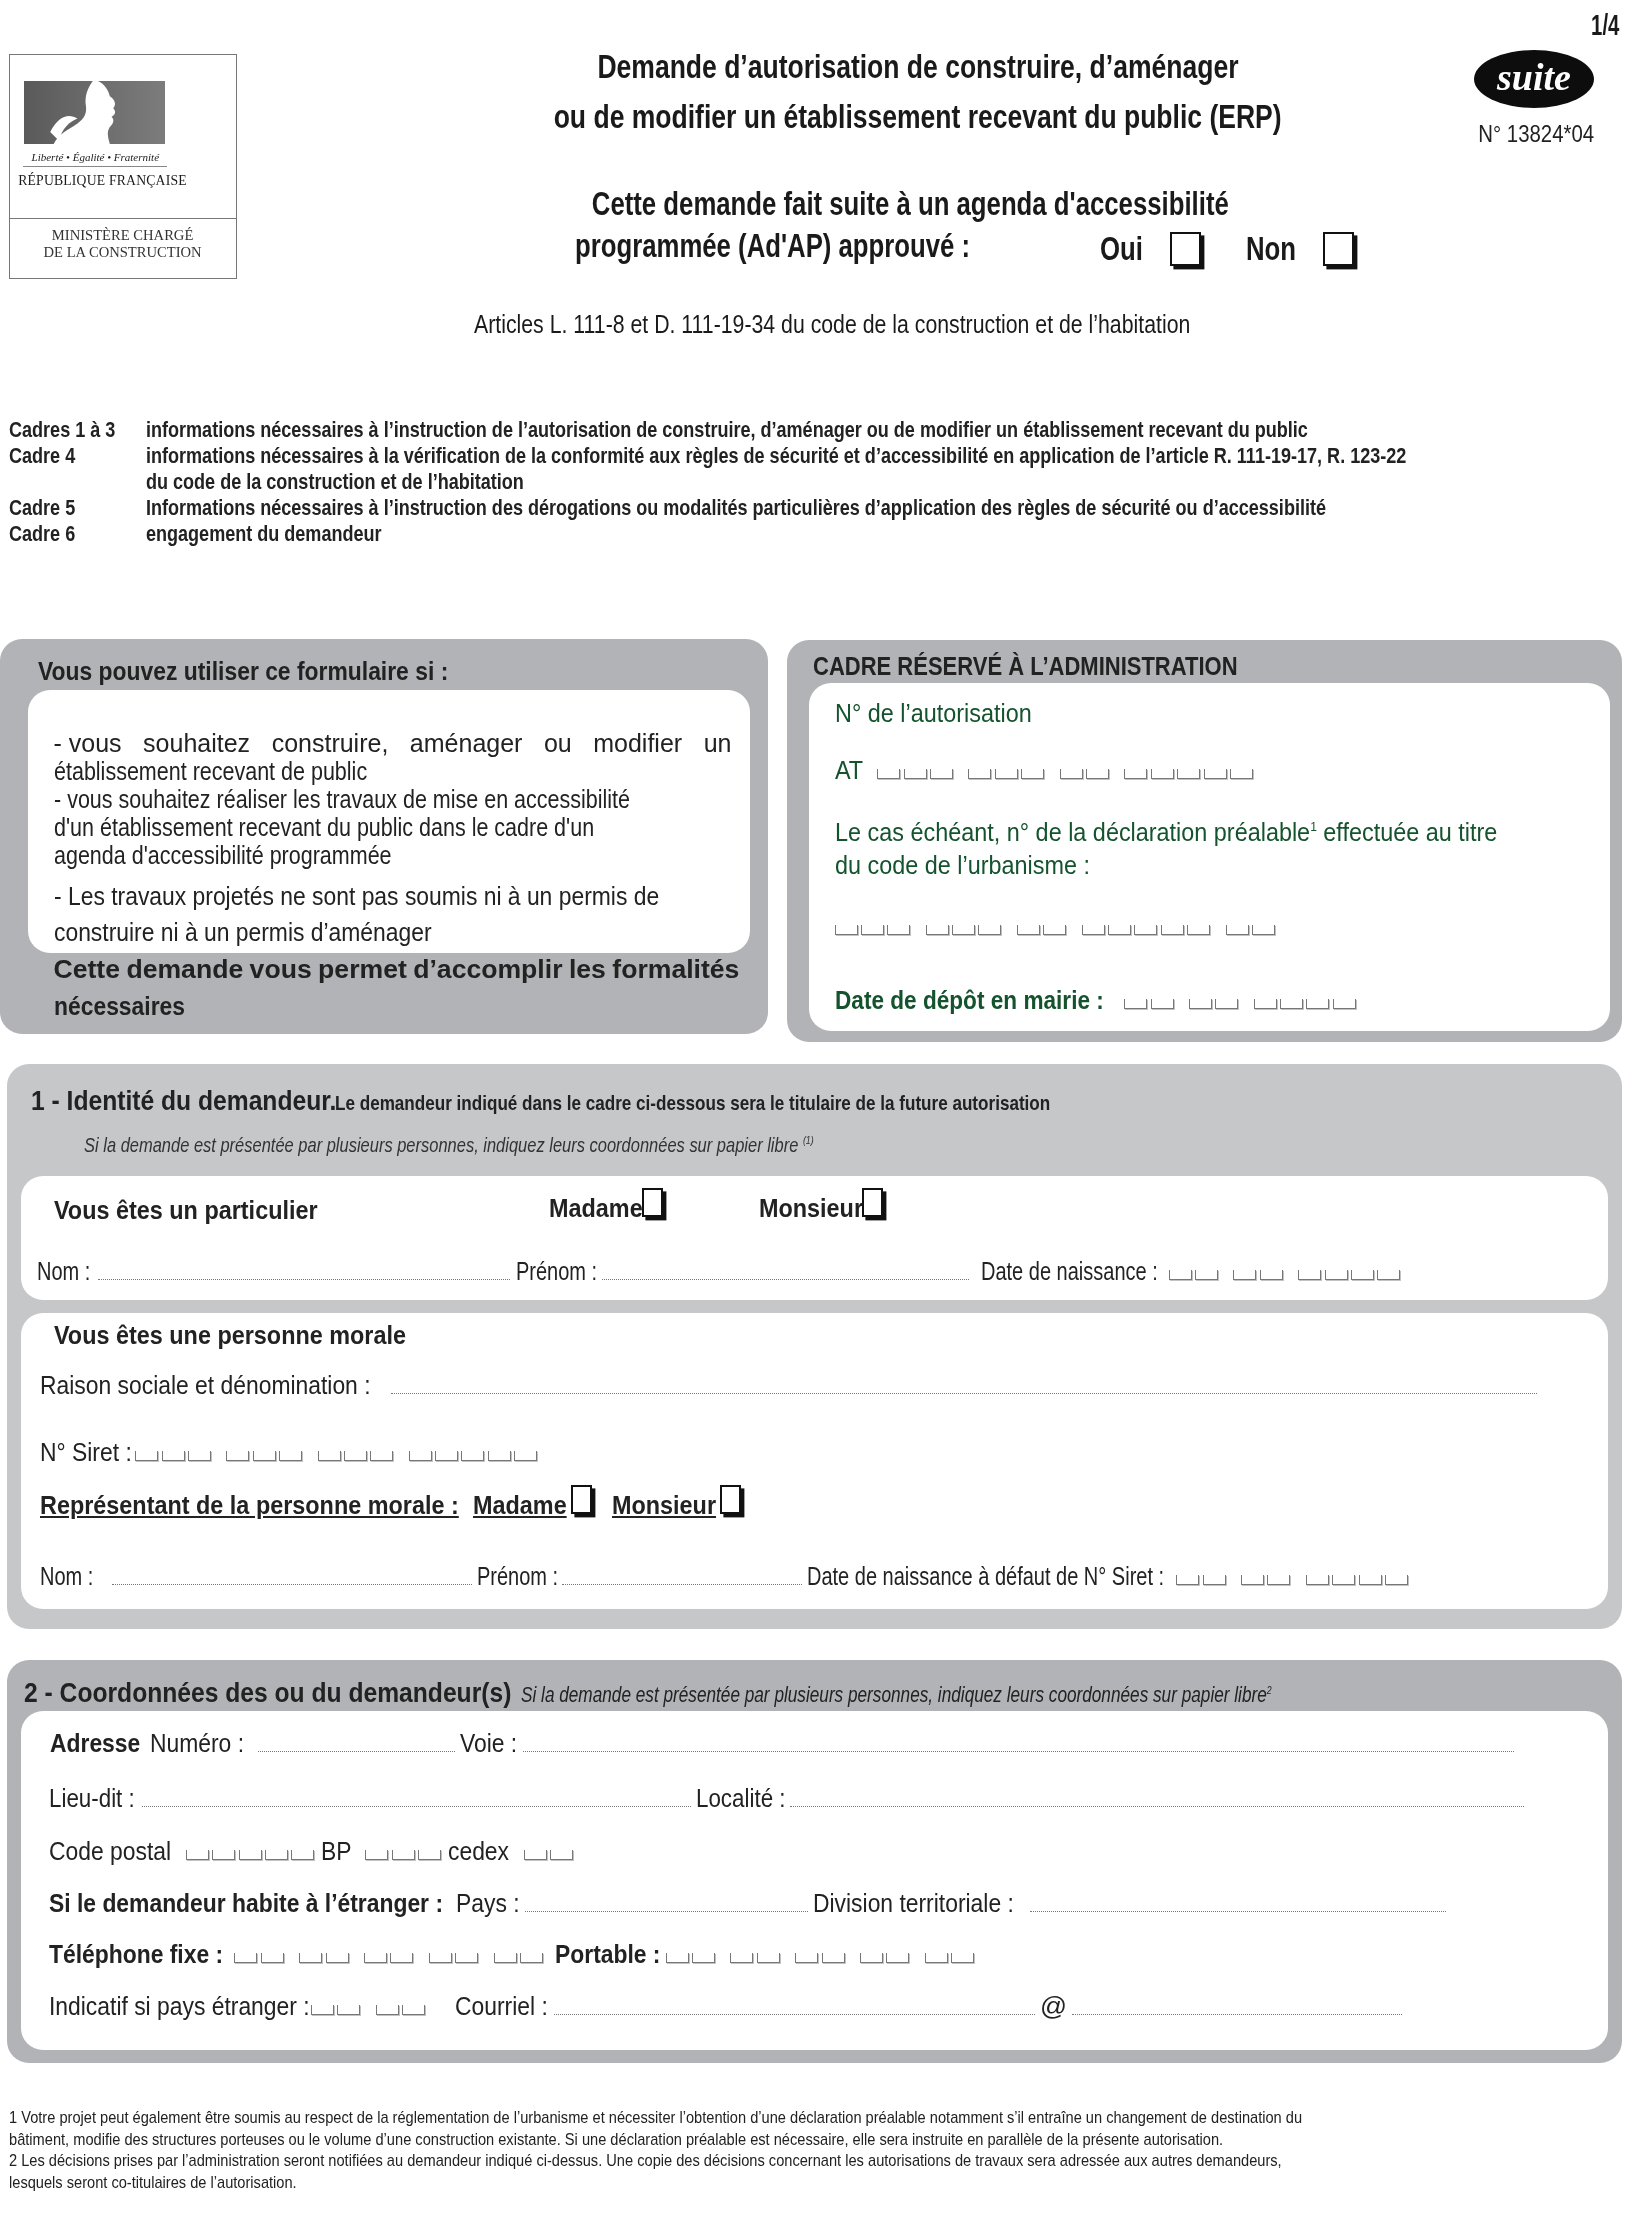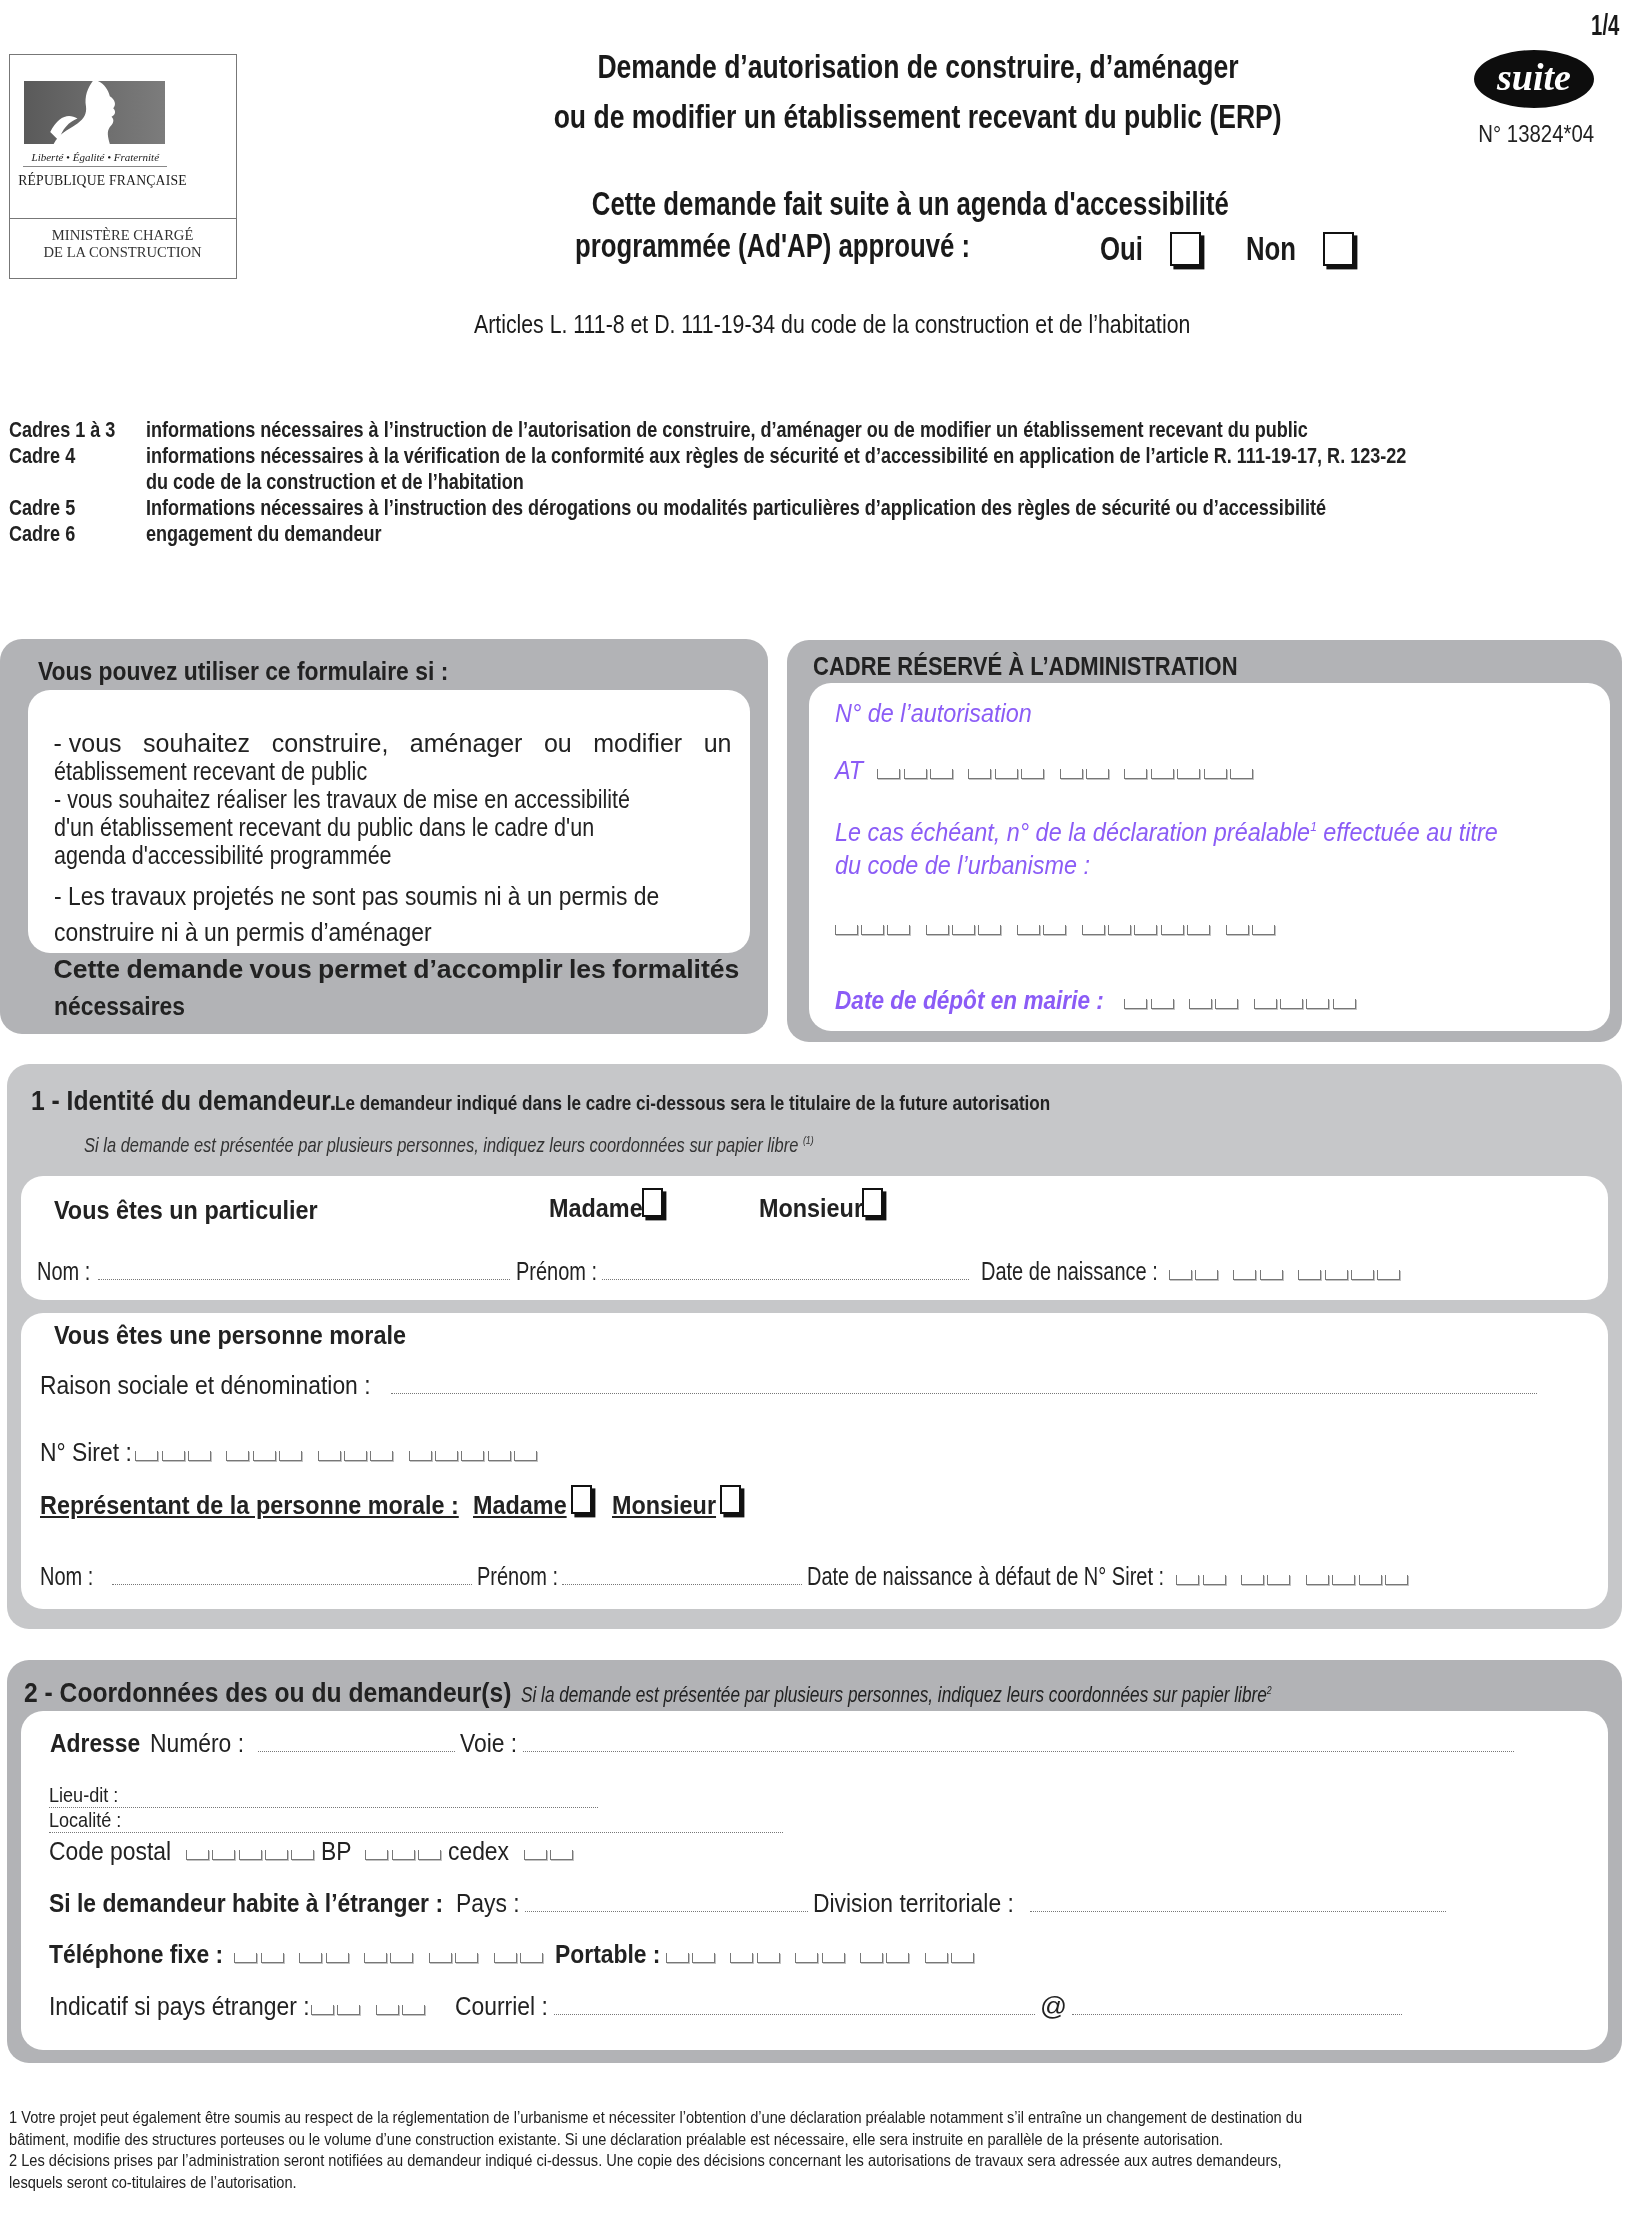--- a/index.html
+++ b/index.html
@@ -51,21 +51,21 @@
   .intro .panel-inner { left: 27.5px; top: 51px; width: 722px; height: 263px; }
   .intro-body { position: absolute; left: 26px; top: 39px; width: 678px; font-size: 25px; line-height: 28px; color: #222; }
   .intro-body .line { white-space: nowrap; }
   .intro-body .line .cond { transform: scaleX(0.86); }
   .intro-body .just { display: flex; justify-content: space-between; width: 678px; }
 
   .admin { left: 787px; top: 631px; width: 835px; height: 402px; margin-top: 9px; }
   .admin .ph { left: 26px; top: 12px; font-size: 25px; }
   .admin .ph .cond { transform: scaleX(0.88); }
   .admin .panel-inner { left: 21.5px; top: 43px; width: 801px; height: 348px; }
-  .admin-txt { position: absolute; left: 26px; font-size: 26.6px; color: #8b5cf6; white-space: nowrap; font-style: italic; }
+  .admin-txt { position: absolute; left: 26px; font-size: 26.6px; color: #14532d; white-space: nowrap; }
   .admin-txt .cond { transform: scaleX(0.88); }
 
   
   .comb { display: inline-flex; align-items: flex-end; vertical-align: baseline; }
   .grp { display: inline-flex; margin-right: 12px; }
   .grp:last-child { margin-right: 0; }
   .cb { width: 23px; height: 10.3px; border: 1.3px solid #777; border-top: none; margin-right: 3.4px; box-shadow: 0.9px 0.9px 0 #bbb; }
 
   .sec1 { left: 6.9px; top: 1064px; width: 1615px; height: 565px; background: #c6c7c9; }
   .sec1-title { position: absolute; left: 24px; top: 20.6px; white-space: nowrap; font-weight: bold; color: #222; }
@@ -393,21 +393,21 @@
     <span class="big bold" style="font-size:28px;"><span class="cond">2 - Coordonnées des ou du demandeur(s)</span></span><span style="font-size:21.5px; font-style:italic; margin-left:-57px;"><span class="cond" style="transform:scaleX(0.8)"><span> Si la demande est présentée par plusieurs personnes, indiquez leurs coordonnées sur papier libre</span><sup style="font-size:11px;">2</sup></span></span>
   </div>
   <div class="panel-inner">
     <div class="row" style="left:29px; top:17px; font-size:26.6px;">
       <span class="cond bold" style="transform:scaleX(0.86)">Adresse</span>
       <span class="cond" style="transform:scaleX(0.86); margin-left:-5.1px;">Numéro :</span>
       <span class="dots" style="width:197px; margin-left:-1.7px;"></span>
       <span class="cond" style="transform:scaleX(0.86)">Voie :</span>
       <span class="dots" style="width:991px; margin-left:-3.4px;"></span>
     </div>
-    <div class="row" style="left:27.5px; top:72px; font-size:21px;flex-direction:column;">
+    <div class="row" style="left:27.5px; top:72px; font-size:26px;">
       <span class="cond" style="transform:scaleX(0.86)">Lieu-dit :</span>
       <span class="dots" style="width:549px; margin-left:-6.9px;"></span>
       <span class="cond" style="transform:scaleX(0.86)">Localité :</span>
       <span class="dots" style="width:734px; margin-left:-10.3px;"></span>
     </div>
     <div class="row" style="left:27.5px; top:125px; font-size:26.6px;">
       <span class="cond" style="transform:scaleX(0.86)">Code postal</span>
       <span class="comb" style="margin-left:-5.1px;">
           <span class="grp">
             <span class="cb"></span>

